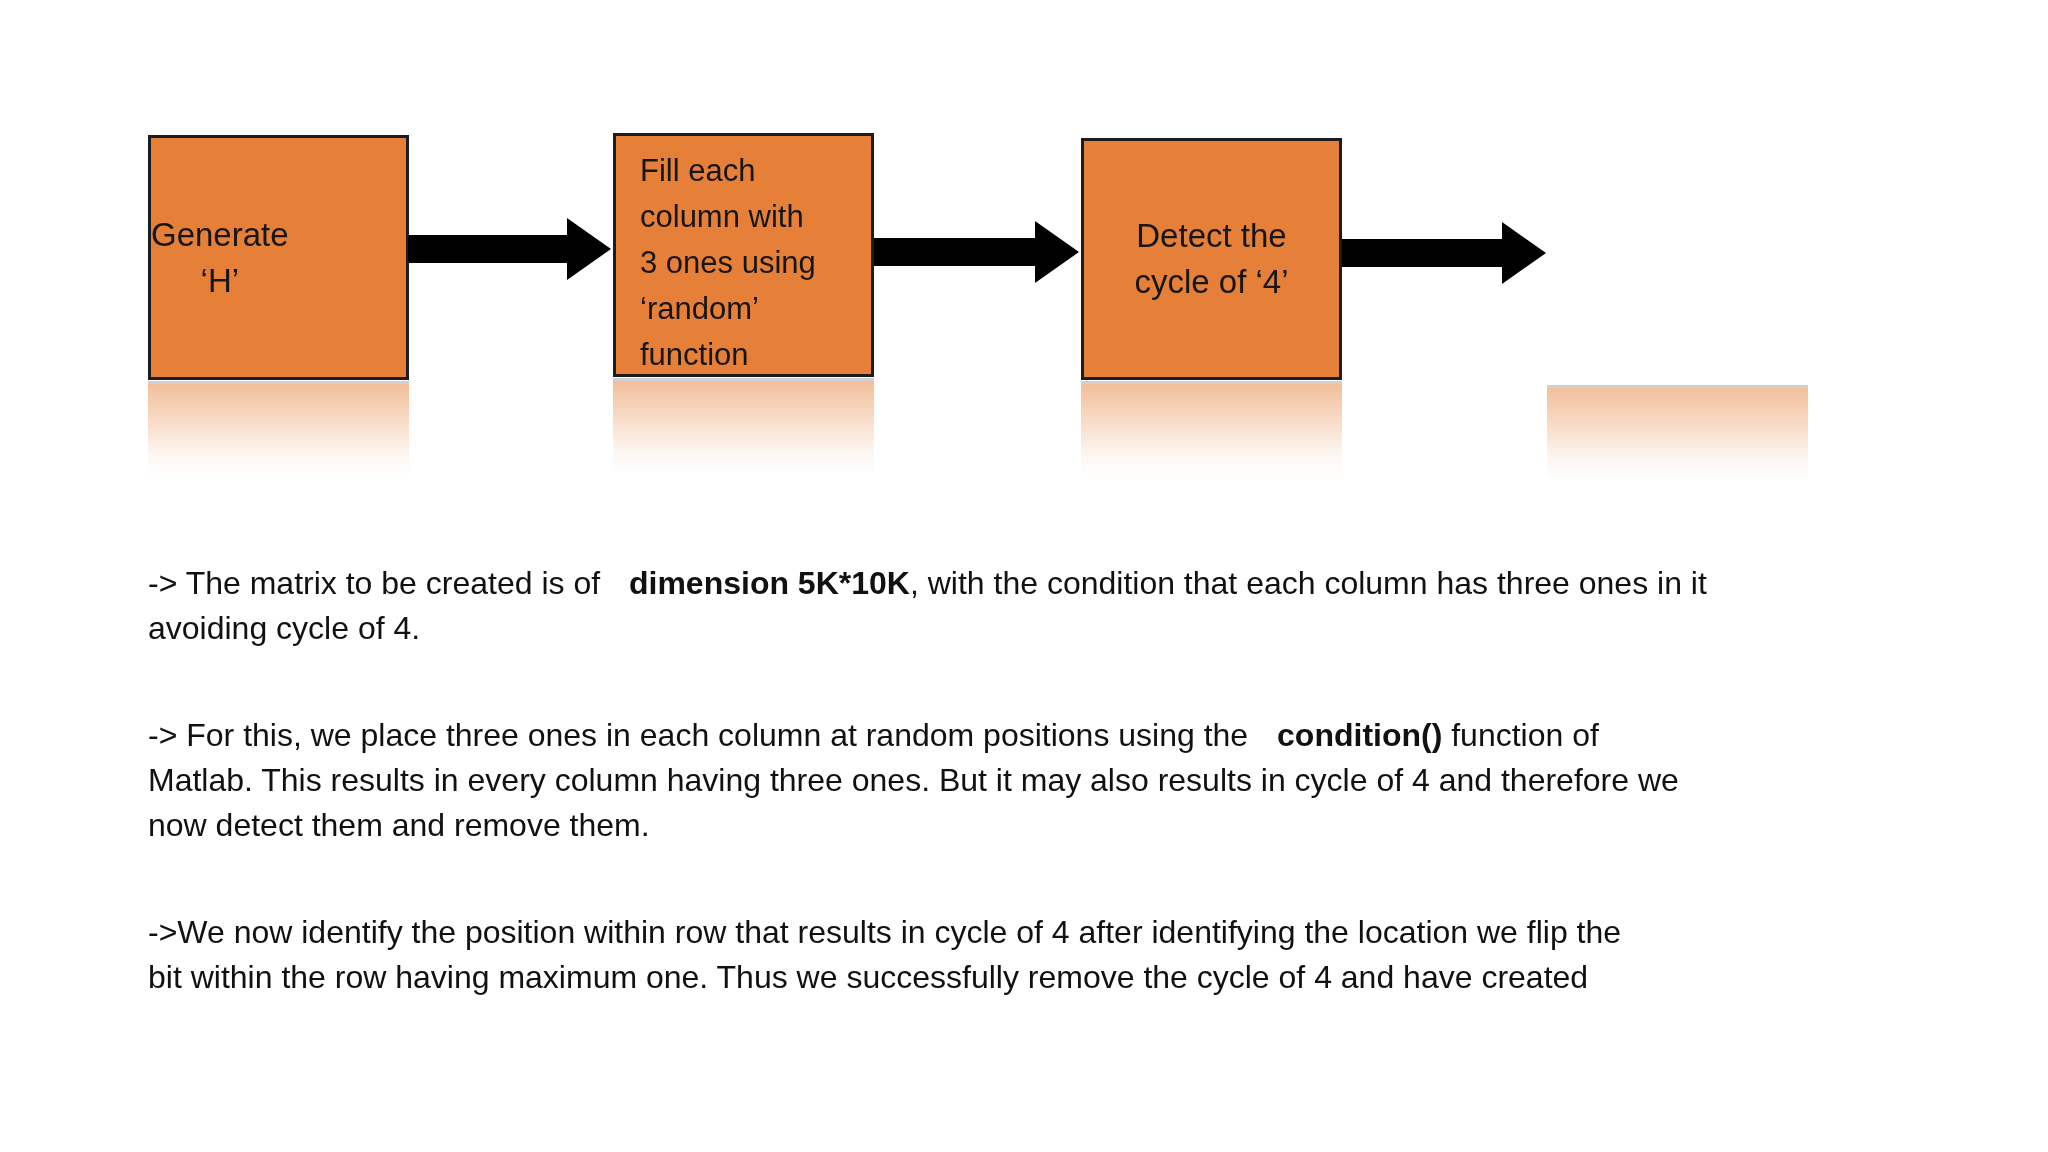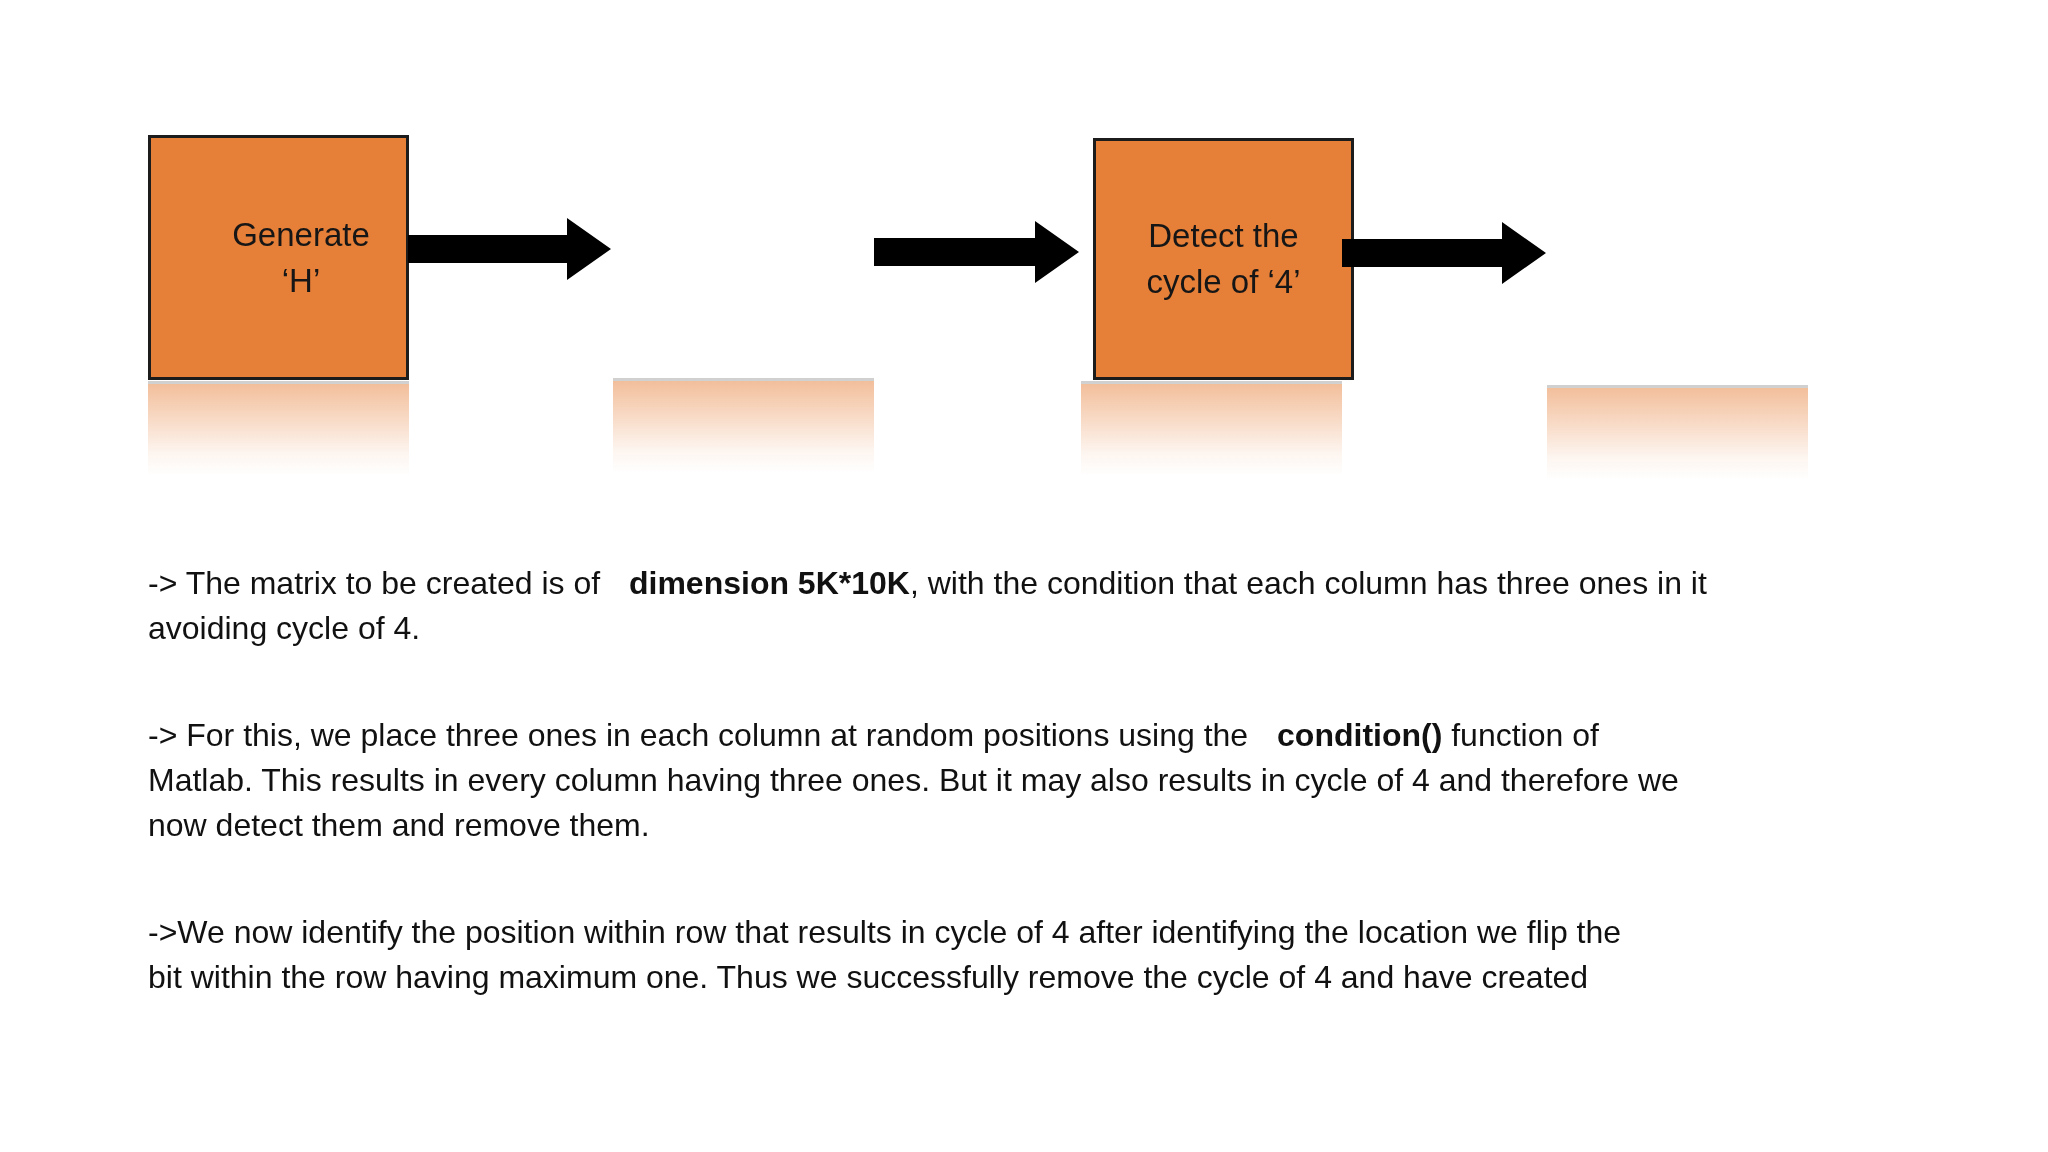--- a/index.html
+++ b/index.html
@@ -37,35 +37,35 @@
     position: absolute;
     background: #E67F38;
     border: 3px solid #1c1c1c;
     box-sizing: border-box;
     color: #161616;
     white-space: pre-line;
     display: flex;
   }
   .box1 {
     left: 148px; top: 135px; width: 261px; height: 245px;
-    align-items: center; justify-content: center;
+    align-items: center; 
     text-align: center;
-    font-size: 33px; line-height: 46px; padding-left: 45px;
+    font-size: 33px; line-height: 46px;
   }
   .box2 {
     left: 613px; top: 133px; width: 261px; height: 244px;
     padding: 12px 10px 0 24px;
     font-size: 31px; line-height: 46px;
     text-align: left;
   }
   .box3 {
     left: 1081px; top: 138px; width: 261px; height: 242px;
     align-items: center; justify-content: center;
     text-align: center;
-    font-size: 33px; line-height: 46px; margin-left: 12px;
+    font-size: 33px; line-height: 46px;
   }
   .box4 {
     left: 1547px; top: 142px; width: 261px; height: 242px;
     padding: 26px 8px 0 20px;
     font-size: 29px; line-height: 41px;
     text-align: left;
   }
 
   
   .reflection {
@@ -116,20 +116,27 @@
 </head>
 <body>
 
 <div class="page">
 
 
   <div class="flowbox box1">
     <span>Generate
 ‘H’</span>
   </div>
+  <div class="flowbox box2">
+    <span>Fill each
+column with
+3 ones using
+‘random’
+function</span>
+  </div>
   <div class="flowbox box3">
     <span>Detect the
 cycle of ‘4’</span>
   </div>
 
   <div class="reflection refl1"></div>
   <div class="reflection refl2"></div>
   <div class="reflection refl3"></div>
   <div class="reflection refl4"></div>
 

